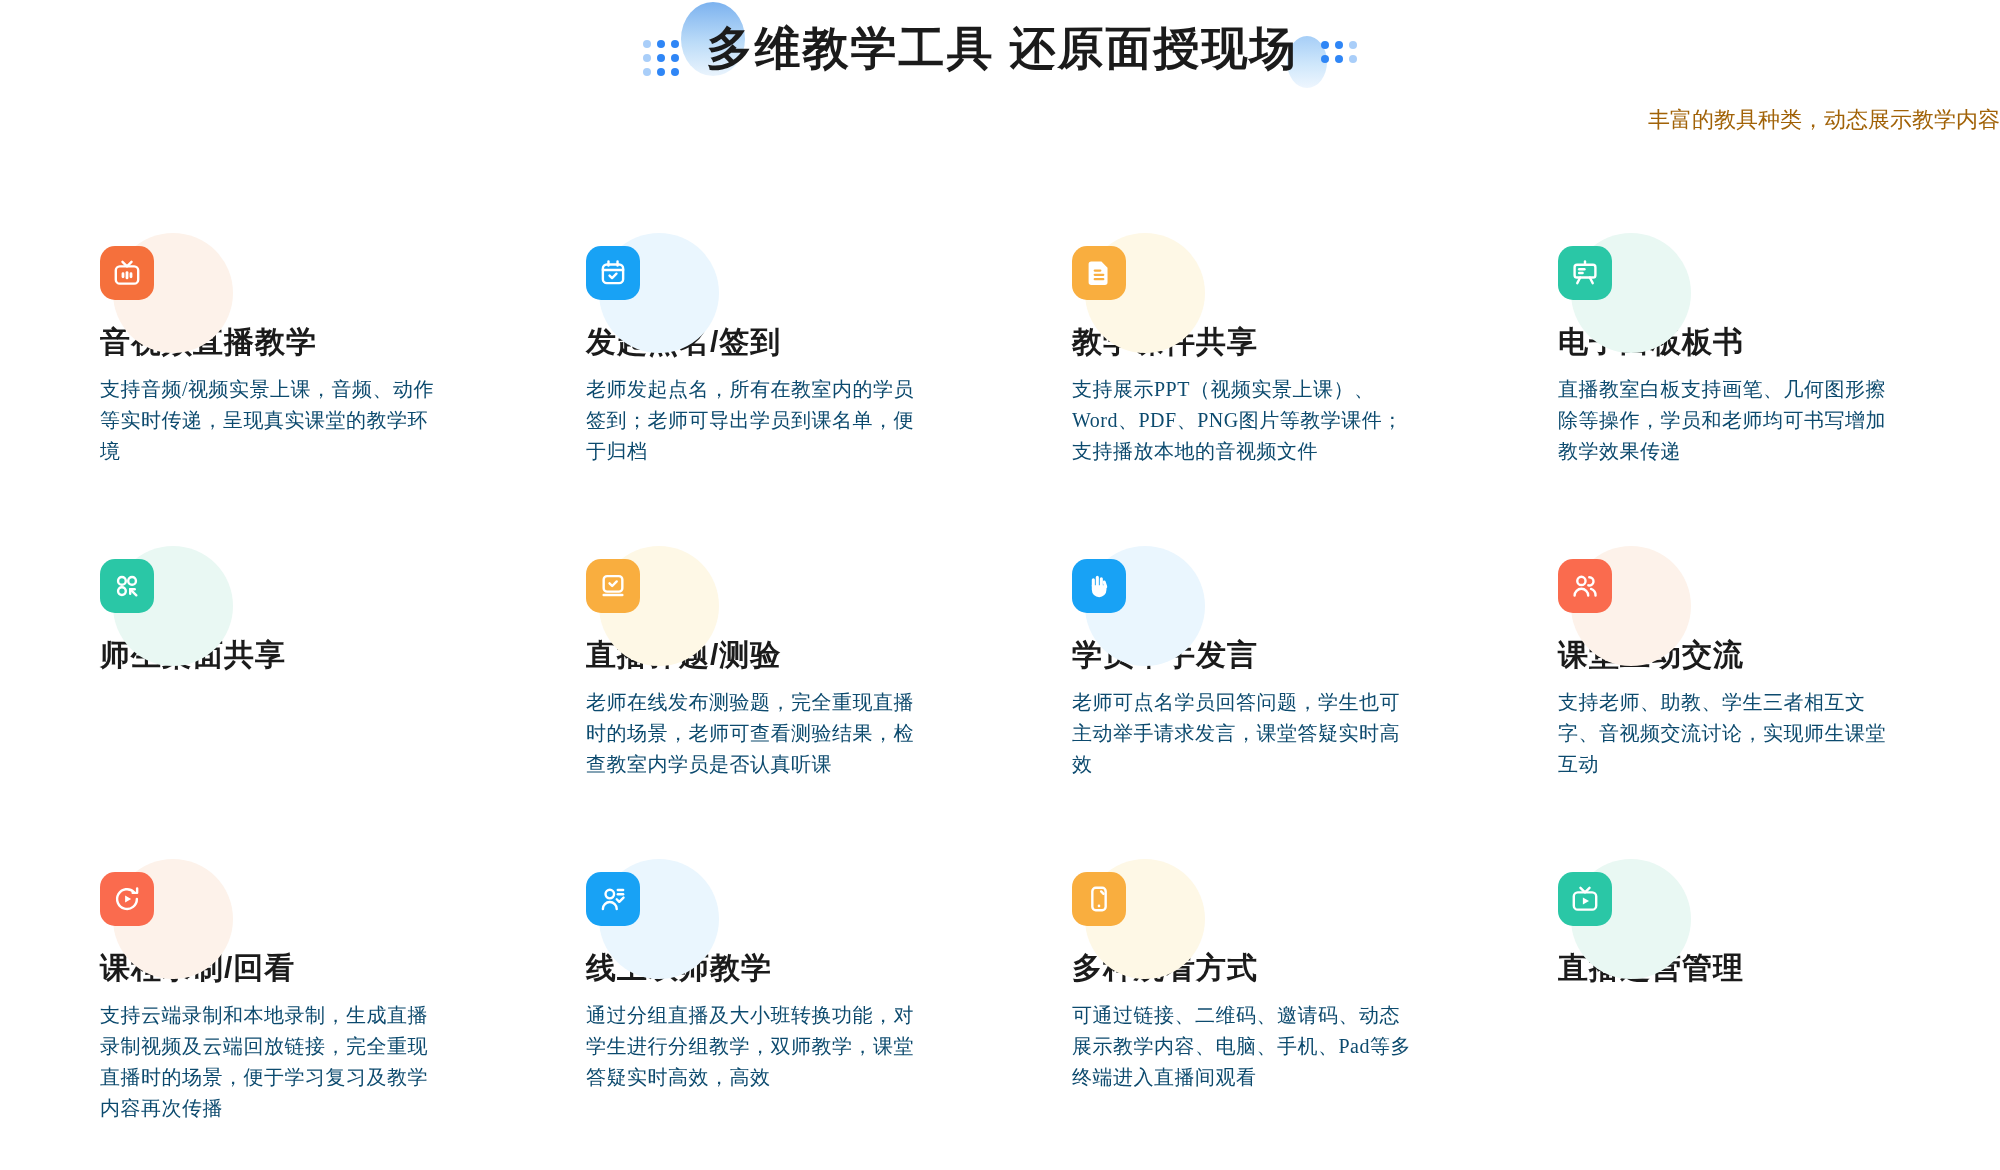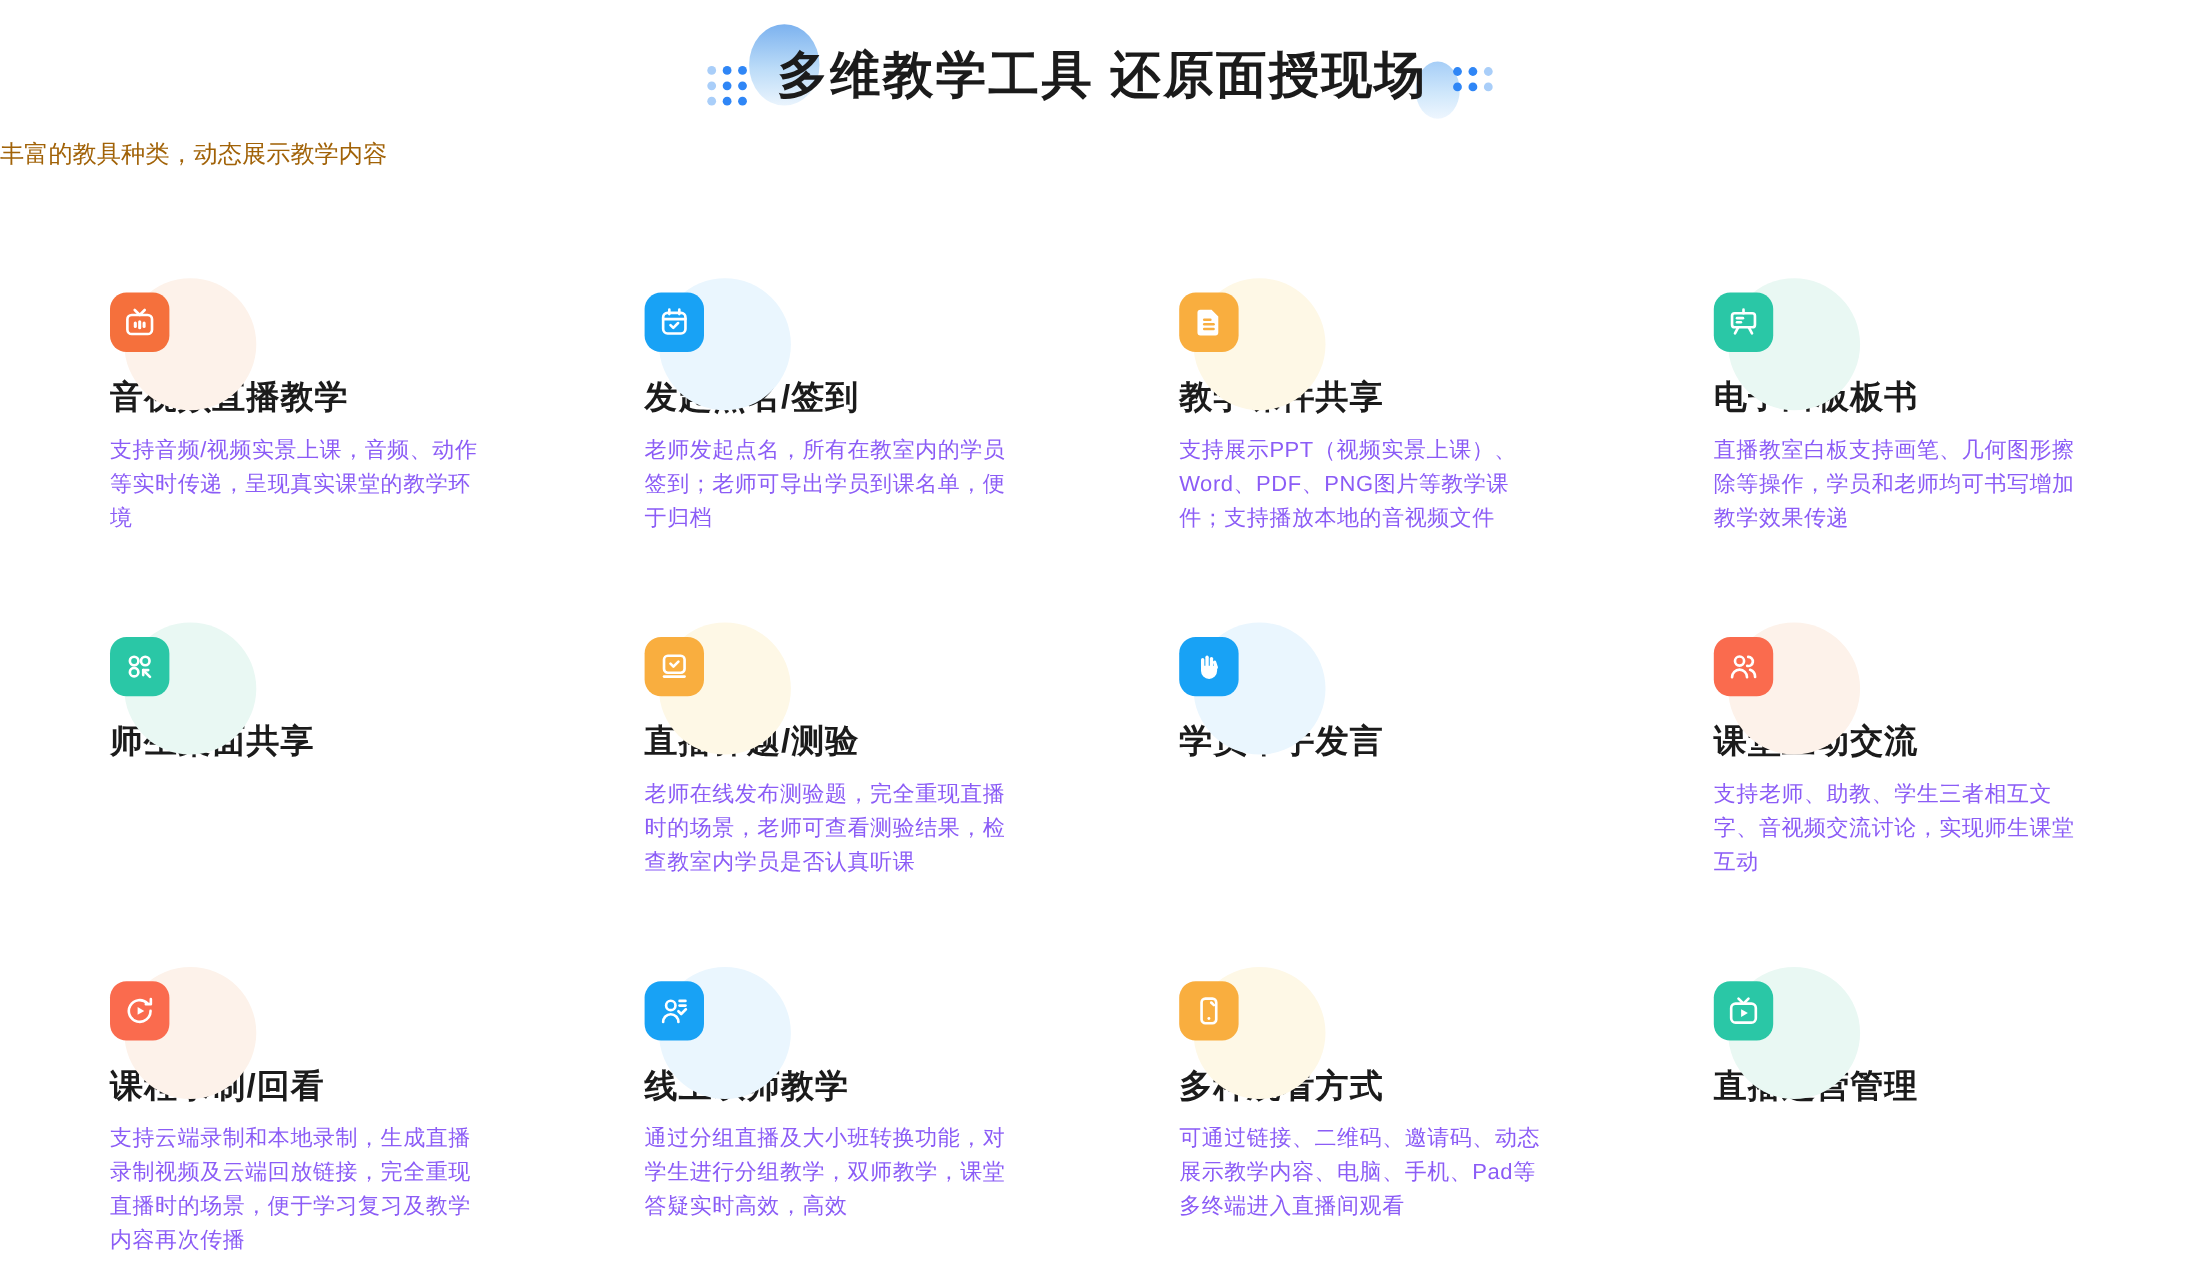--- a/index.html
+++ b/index.html
@@ -1,20 +1,20 @@
 <!DOCTYPE html>
 <html><head>
 <meta charset="utf-8">
 <style>
   * { margin:0; padding:0; box-sizing:border-box; }
   html,body { width:2000px; height:1170px; background:#ffffff;
     font-family:"Liberation Sans","DejaVu Sans",sans-serif; overflow:hidden; }
 
   
-  header { padding-top:38px; text-align:left; }
+  header { padding-top:18px; text-align:right; }
   .title-row { display:flex; align-items:center; justify-content:center; }
   .title { position:relative; font-size:46px; font-weight:700; color:#1b1b1b;
            letter-spacing:2px; line-height:60px; z-index:0; }
   .title-text { position:relative; z-index:1; }
   .blob { position:absolute; border-radius:50%; z-index:0; }
   .blob-l { left:-26px; top:-16px; width:64px; height:74px;
     background:linear-gradient(180deg,#7cb2ef 0%,#bcdcf8 55%,#eaf4fd 100%); }
   .blob-r { right:-30px; bottom:-10px; width:40px; height:52px;
     background:linear-gradient(180deg,#a6cef7 0%,#cfe7fb 55%,#eef6fe 100%); }
   .dots { display:grid; grid-template-columns:repeat(3,8px); gap:6px; }
@@ -40,22 +40,22 @@
   .badge { position:relative; z-index:1; display:flex; align-items:center;
            justify-content:center; width:54px; height:54px; border-radius:15px; }
   .badge svg { width:32px; height:32px; }
   .bg-orange { background:#f5703c; }
   .bg-coral  { background:#fa6b4e; }
   .bg-amber  { background:#f9ae3f; }
   .bg-blue   { background:#18a2f5; }
   .bg-teal   { background:#2ac7a6; }
   .card-title { font-size:30px; font-weight:700; color:#1b1b1b; line-height:44px;
                 margin-bottom:10px; letter-spacing:1px; }
-  .card-desc { font-size:20px; color:#8b5cf6; line-height:31px; width:340px;
-               letter-spacing:0.5px; }
+  .card-desc { font-size:20px; color:#0c4a6e; line-height:31px; width:340px;
+               letter-spacing:0.5px;font-family:Liberation Serif, serif; }
 </style>
 </head>
 <body>
 
 <header>
   <div class="title-row">
     <span class="dots dots-left">
       <i></i>
         <i></i>
         <i></i>
@@ -208,20 +208,21 @@
               <rect x="6.6" y="6.2" width="2.3" height="7" rx="1.15"></rect>
               <rect x="9.6" y="4.4" width="2.3" height="8.8" rx="1.15"></rect>
               <rect x="12.6" y="5.4" width="2.3" height="7.8" rx="1.15"></rect>
               <rect x="15.3" y="7.8" width="2.3" height="6" rx="1.15" transform="rotate(-18 16.45 10.8)"></rect>
               <path d="M6.6 11.5 h11 v3.4 a5.5 5.5 0 0 1 -5.5 5.5 a5.5 5.5 0 0 1 -5.5 -5.5 z"></path>
             </g>
           </svg>
       </span>
     </div>
     <h3 class="card-title">学员举手发言</h3>
+    <p class="card-desc">老师可点名学员回答问题，学生也可主动举手请求发言，课堂答疑实时高效</p>
   </div>
 
   <div class="card">
     <div class="icon-area">
       <span class="circle c-peach"></span>
       <span class="badge bg-coral">
         <svg viewBox="0 0 24 24">
             <g stroke="#fff" stroke-width="1.8" fill="none" stroke-linecap="round">
               <circle cx="9.3" cy="8.2" r="3.1"></circle>
               <path d="M4.2 19.2 a5.1 5.1 0 0 1 10.2 0"></path>

